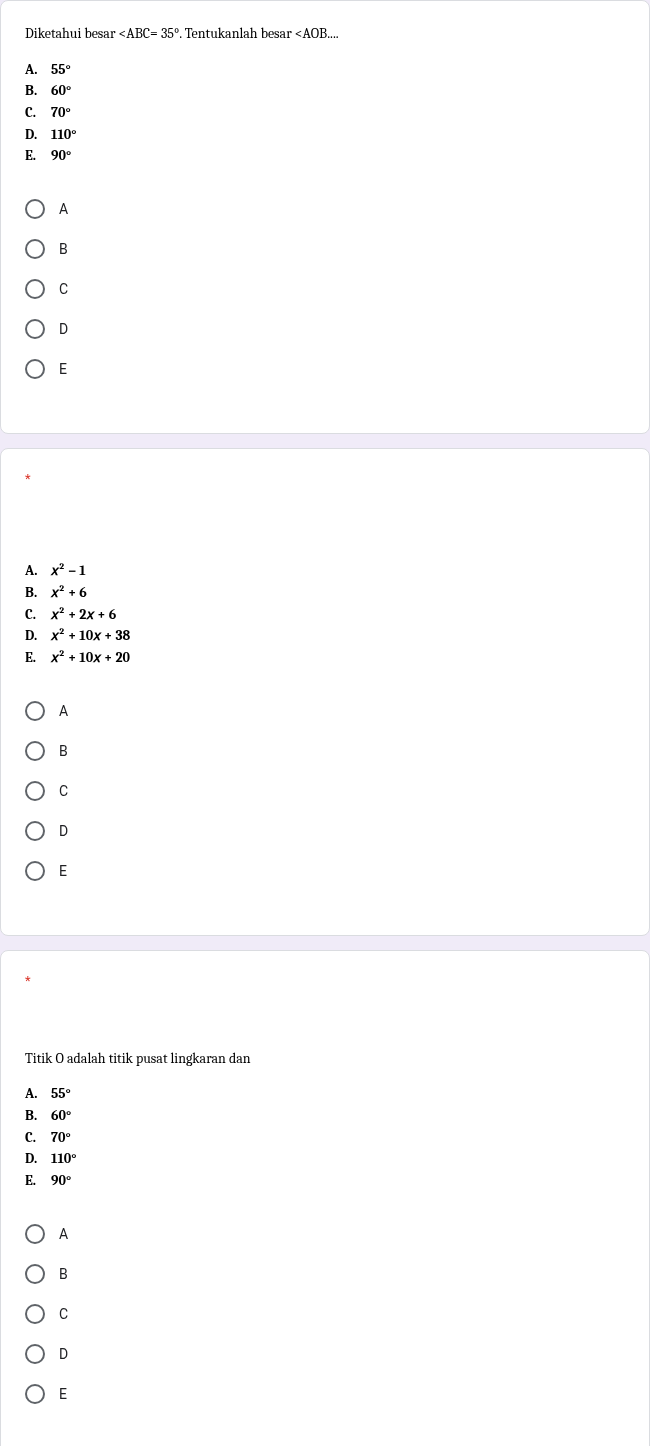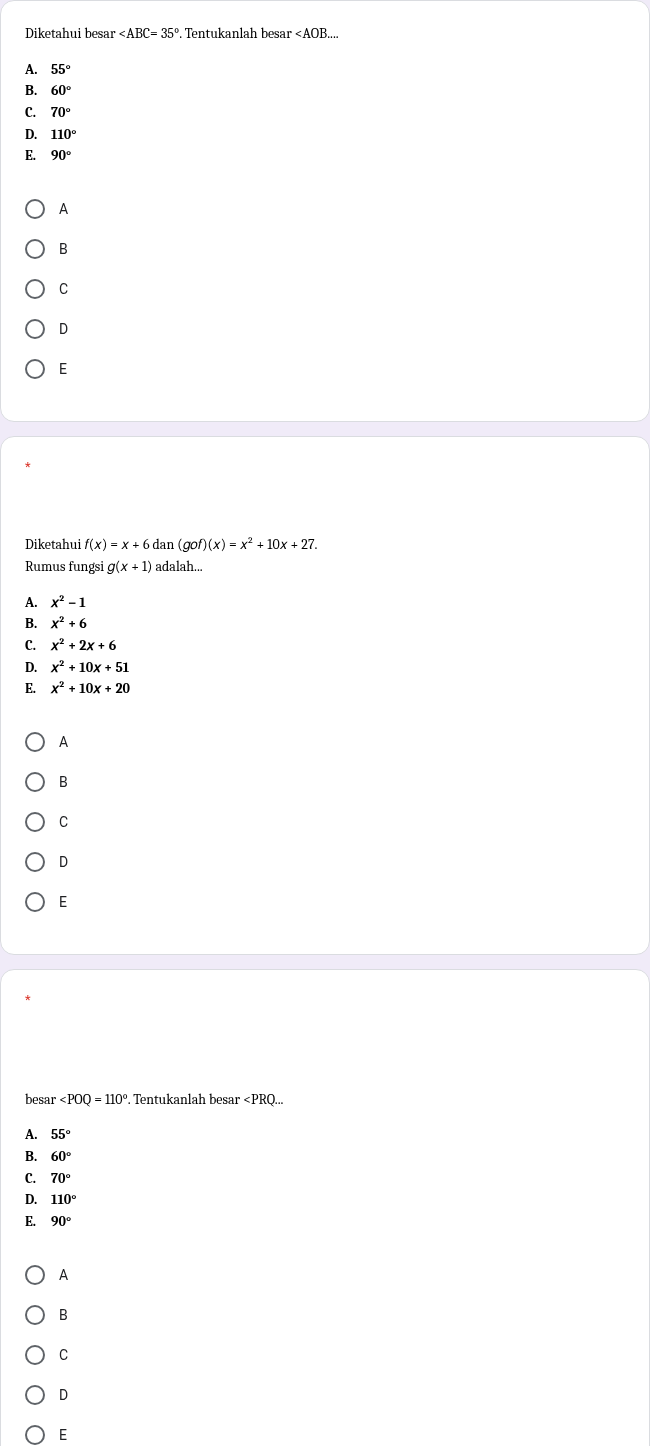--- a/index.html
+++ b/index.html
@@ -7,22 +7,22 @@
     padding: 0;
     background: #f0ebf8;
     font-family: Arial, sans-serif;
   }
   .page {
     width: 650px;
     margin: 0 auto;
   }
   .card {
     background: #ffffff;
-    border-radius: 14px;
-    padding: 22px 24px 32px 24px;
+    border-radius: 8px;
+    padding: 22px 24px 44px 24px;
     margin-bottom: 14px;
     border: 1px solid #dadce0;
   }
   .required-mark {
     color: #d93025;
     font-size: 13px;
     margin-bottom: 30px;
     display: block;
     font-family: 'Roboto', Arial, sans-serif;
   }
@@ -127,40 +127,36 @@
       <div class="radio-row">
           <span class="radio-circle"></span>
           <span class="radio-label">E</span>
         </div>
     </div>
   </div>
 
   <div class="card">
     <span class="required-mark">*</span>
     <div class="spacer"></div>
-    <div class="question-text bold">
-      <span>Diketahui 𝑓(𝑥) = 𝑥 + 6 dan (𝑔𝑜𝑓)(𝑥) = 𝑥² + 10𝑥 + 27.</span><br>
-      <span>Rumus fungsi 𝑔(𝑥 + 1) adalah...</span>
-    </div>
     <ul class="choices-list">
       <li>
           <span class="letter">A.</span>
           <span>𝑥² − 1</span>
         </li>
       <li>
           <span class="letter">B.</span>
           <span>𝑥² + 6</span>
         </li>
       <li>
           <span class="letter">C.</span>
           <span>𝑥² + 2𝑥 + 6</span>
         </li>
       <li>
           <span class="letter">D.</span>
-          <span>𝑥² + 10𝑥 + 51</span>
+          <span>𝑥² + 10𝑥 + 38</span>
         </li>
       <li>
           <span class="letter">E.</span>
           <span>𝑥² + 10𝑥 + 20</span>
         </li>
     </ul>
     <div class="radio-group">
       <div class="radio-row">
           <span class="radio-circle"></span>
           <span class="radio-label">A</span>
@@ -181,22 +177,21 @@
           <span class="radio-circle"></span>
           <span class="radio-label">E</span>
         </div>
     </div>
   </div>
 
   <div class="card">
     <span class="required-mark">*</span>
     <div class="spacer"></div>
     <div class="question-text bold">
-      <br>
-      <span>besar &lt;POQ = 110°. Tentukanlah besar &lt;PRQ...</span>
+      <span>Titik O adalah titik pusat lingkaran dan</span><br>
     </div>
     <ul class="choices-list">
       <li>
           <span class="letter">A.</span>
           <span>55°</span>
         </li>
       <li>
           <span class="letter">B.</span>
           <span>60°</span>
         </li>

